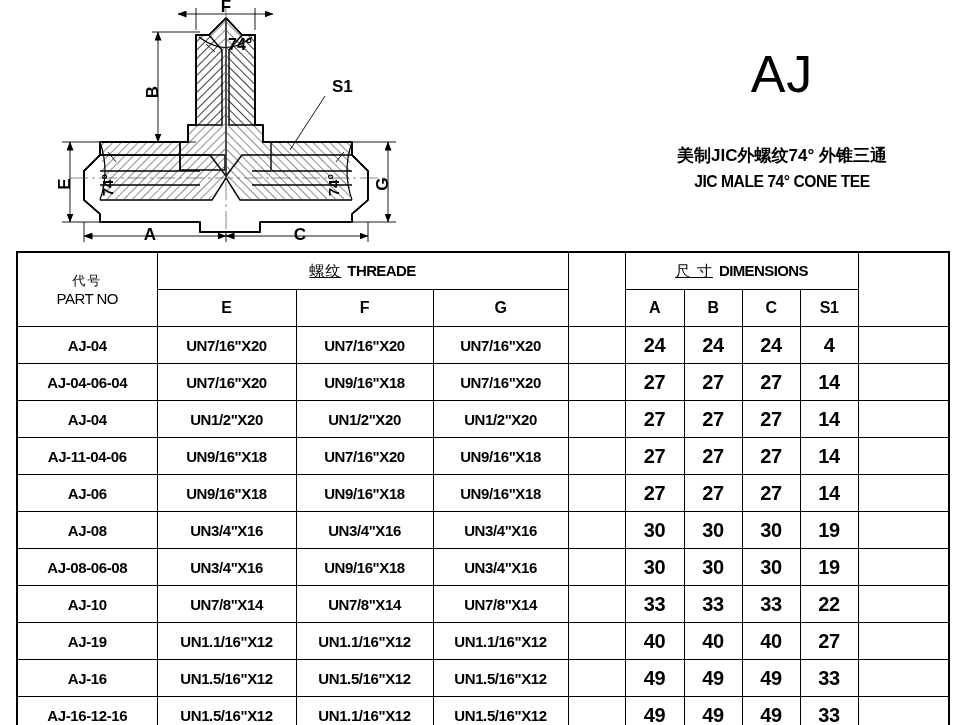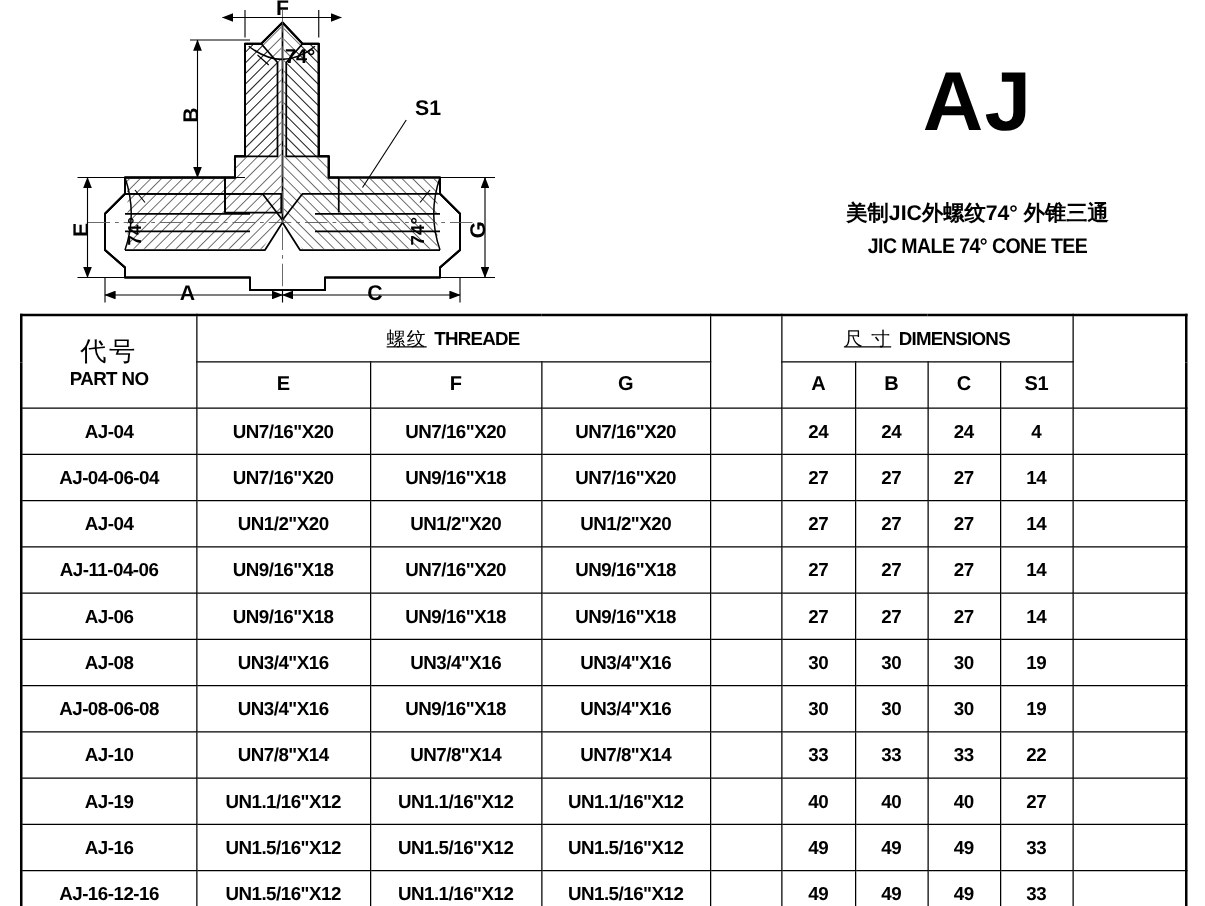--- a/index.html
+++ b/index.html
@@ -25,22 +25,22 @@
   #drawing-svg { display: block; }
 
   
   #title-block {
     position: absolute;
     left: 600px; top: 48px;
     width: 364px;
     text-align: center;
   }
   #series-code {
-    font-size: 67px;
-    font-weight: bold;
+    font-size: 52px;
+    font-weight: normal;
     letter-spacing: 1px;
     line-height: 1.0;
     margin: 0 0 42px 0;
   }
   #desc-cn {
     font-size: 17px;
     font-weight: bold;
     letter-spacing: 0px;
     margin-bottom: 5px;
     white-space: nowrap;
@@ -76,47 +76,47 @@
     white-space: nowrap;
     letter-spacing: -0.4px;
   }
   
   table.spec {
     border: 2px solid #000000;
   }
   .cn-head {
     font-family: "DejaVu Sans", sans-serif;
     font-weight: normal;
-    font-size: 21px;
+    font-size: 13px;
     letter-spacing: 2px;
   }
   .partno-head {
     font-size: 15px;
-    font-weight: bold;
+    font-weight: normal;
     letter-spacing: -0.5px;
   }
   .grouphead {
     font-size: 15px;
     letter-spacing: 0px;
   }
   .grouphead .cn {
     font-family: "DejaVu Sans", sans-serif;
     font-weight: normal;
     letter-spacing: 1px;
     text-decoration: underline;
   }
   .grouphead .en {
     font-weight: bold;
     letter-spacing: -0.6px;
     margin-left: 6px;
     margin-top: 16px;
   }
   .colhead { font-size: 16px; font-weight: bold; }
   .thread-cell { font-size: 15px; letter-spacing: -0.7px; }
-  .dim-cell { font-size: 15px; }
+  .dim-cell { font-size: 20px; }
   .part-cell { font-size: 15px; letter-spacing: -0.3px; margin-left: 23px; }
   .blank { }
 </style>
 </head>
 <body>
 
 <div id="drawing-area">
   <svg id="drawing-svg" width="600" height="245" viewBox="0 0 600 245">
     <defs>
       <pattern id="hatch" width="6" height="6" patternUnits="userSpaceOnUse" patternTransform="rotate(45)">

